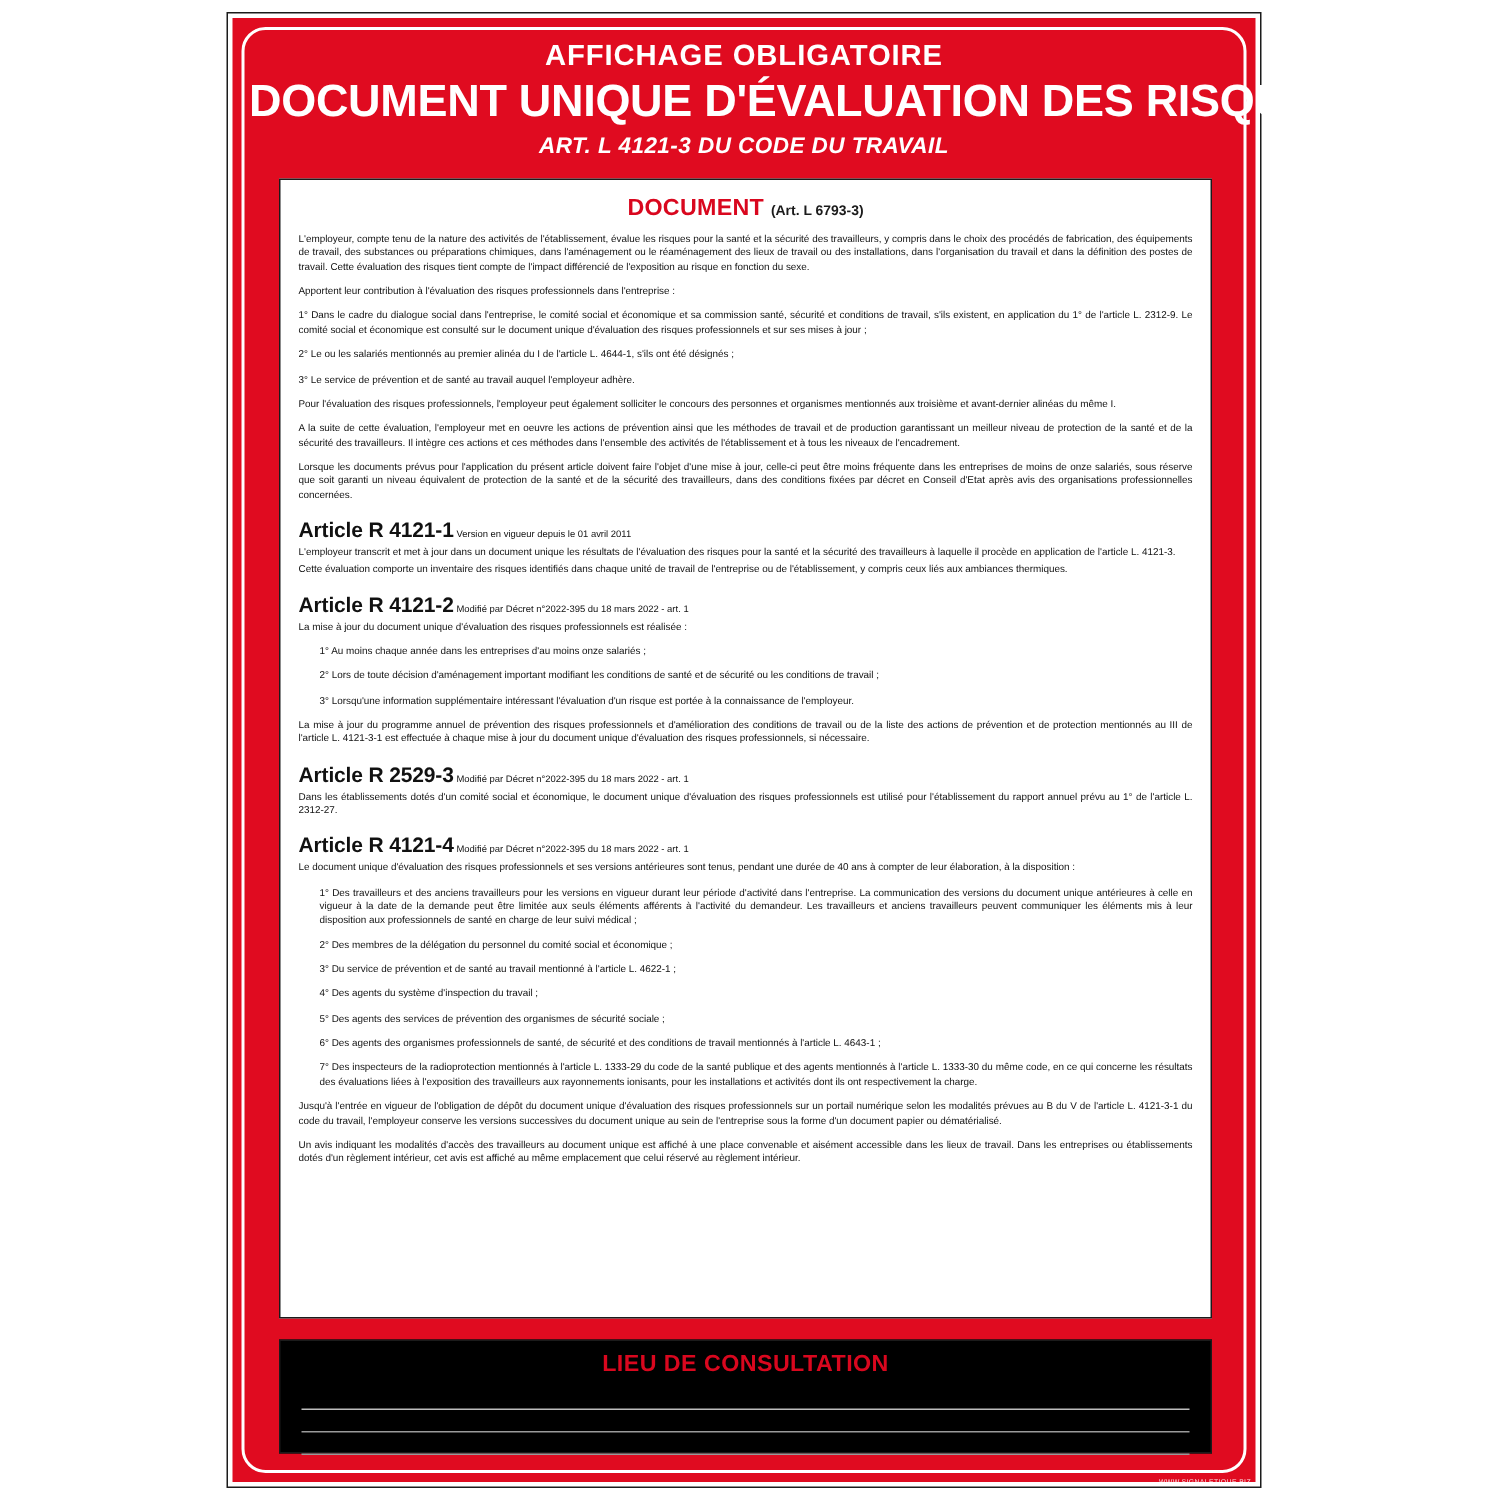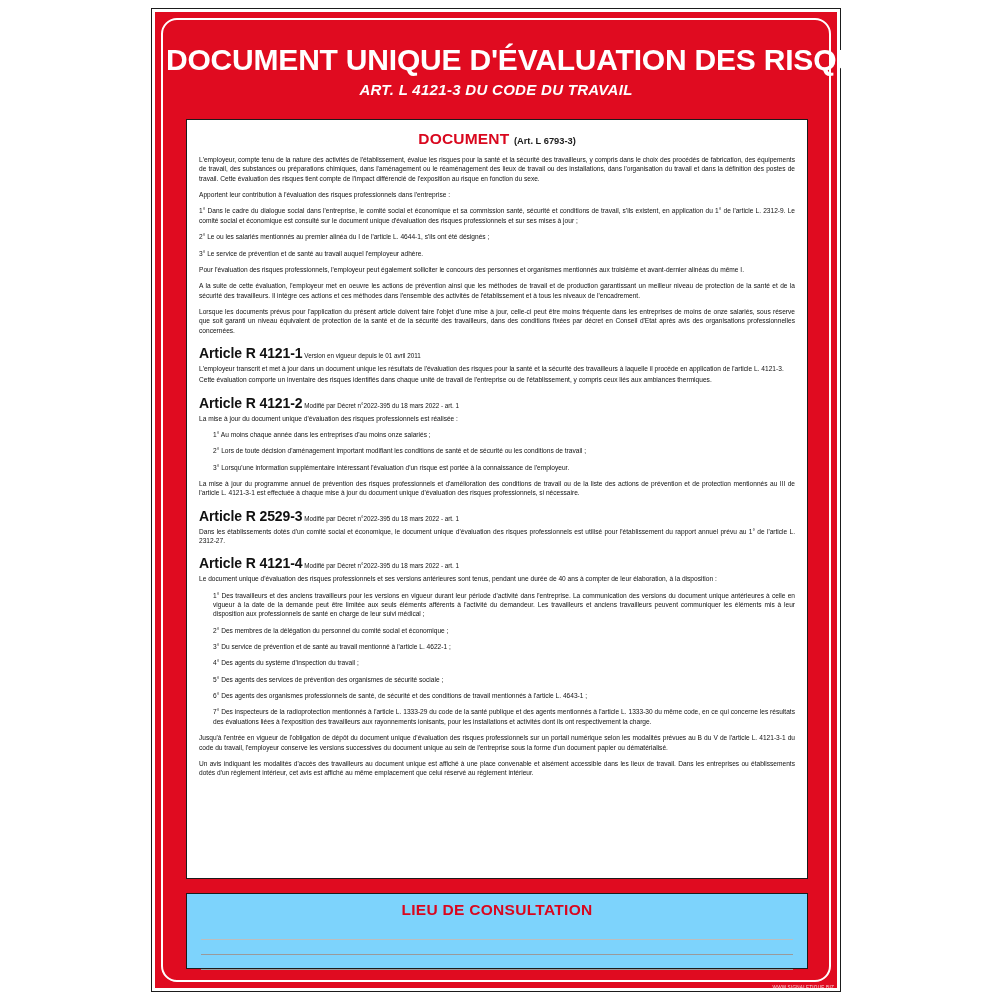--- a/index.html
+++ b/index.html
@@ -60,21 +60,21 @@
     font-size: 19.5px;
     font-weight: bold;
     letter-spacing: 0.6px;
     line-height: 1.25;
   }
   .hdr-line2 {
     font-size: 30px;
     font-weight: bold;
     letter-spacing: -0.2px;
     line-height: 1.16;
-    margin-top: 18px;
+    margin-top: 2px;
     white-space: nowrap;
   }
   .hdr-line3 {
     font-size: 15px;
     font-weight: bold;
     letter-spacing: 0.3px;
     line-height: 1.25;
     margin-top: 3px;
     font-style: italic;
   }
@@ -140,21 +140,21 @@
     font-size: 6.3px;
   }
 
   
   .consult-panel {
     position: absolute;
     left: 34px;
     top: 884px;
     width: 622px;
     height: 76px;
-    background: #7dd3fc;
+    background: #000000;
     border: 1.5px solid #1b1b1b;
     box-sizing: border-box;
     padding: 6px 14px 4px 14px;
   }
   .consult-title {
     text-align: center;
     color: #d9071e;
     font-weight: bold;
     font-size: 15.5px;
     letter-spacing: 0.3px;
@@ -179,20 +179,21 @@
   }
 </style>
 </head>
 <body>
 
 <div id="poster">
   <div class="red-field"></div>
   <div class="white-rule"></div>
 
   <div class="header">
+    <div class="hdr-line1">AFFICHAGE OBLIGATOIRE</div>
     <div class="hdr-line2">DOCUMENT UNIQUE D'ÉVALUATION DES RISQUES</div>
     <div class="hdr-line3">ART. L 4121-3 DU CODE DU TRAVAIL</div>
   </div>
 
   <div class="body-panel">
 
     <div class="section-title">
       <span>DOCUMENT</span>
       <span class="ref">(Art. L 6793-3)</span>
     </div>

